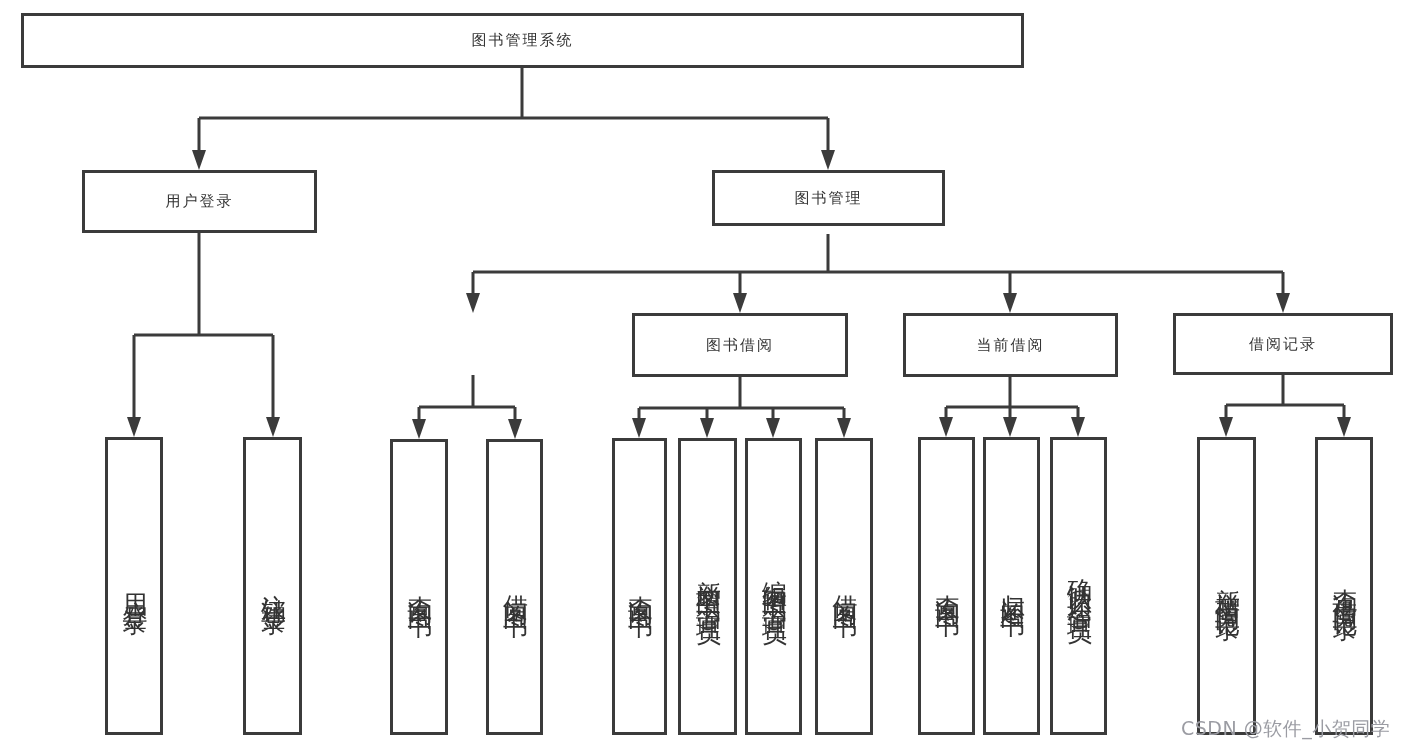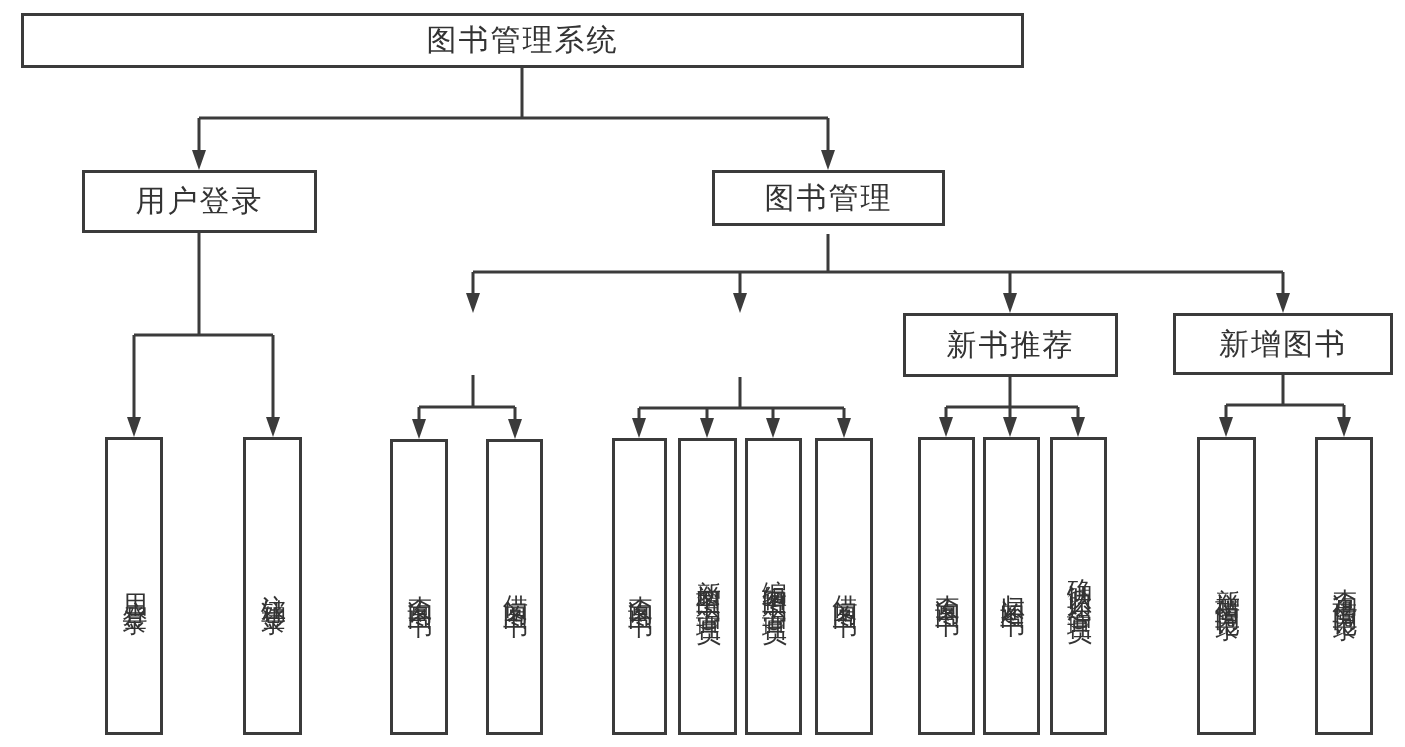--- a/index.html
+++ b/index.html
@@ -24,21 +24,21 @@
     box-sizing:border-box;
     background:#ffffff;
     border:3px solid var(--line);
     color:var(--text);
     display:flex;
     align-items:center;
     justify-content:center;
     z-index:2;
   }
   .hbox{
-    font-size:30px;
+    font-size:15px;
     letter-spacing:2px;
     white-space:nowrap;
   }
   .vbox{
     writing-mode:vertical-rl;
     font-size:25px;
     letter-spacing:6px;
     line-height:1.15;
     text-align:center;
   }
@@ -91,35 +91,37 @@
     <path d="M1283 375 V405 M1226 405 H1344 M1226 405 V422 M1344 405 V422"></path>
     <polygon fill="#3b3b3b" stroke="none" points="1219,417 1233,417 1226,437"></polygon>
     <polygon fill="#3b3b3b" stroke="none" points="1337,417 1351,417 1344,437"></polygon>
   </svg>
 
   <div class="box hbox" style="left:21px;top:13px;width:1003px;height:55px">图书管理系统</div>
 
   <div class="box hbox" style="left:82px;top:170px;width:235px;height:63px">用户登录</div>
   <div class="box hbox" style="left:712px;top:170px;width:233px;height:56px">图书管理</div>
 
-  <div class="box hbox" style="left:903px;top:313px;width:215px;height:64px">新书推荐</div>
-  <div class="box hbox" style="left:1173px;top:313px;width:220px;height:62px">新增图书</div>
+  <div class="box hbox" style="left:632px;top:313px;width:216px;height:64px">图书借阅</div>
+  <div class="box hbox" style="left:903px;top:313px;width:215px;height:64px">当前借阅</div>
+  <div class="box hbox" style="left:1173px;top:313px;width:220px;height:62px">借阅记录</div>
 
   <div class="box vbox" style="left:105px;top:437px;width:58px;height:298px">用户登录</div>
   <div class="box vbox" style="left:243px;top:437px;width:59px;height:298px">注销登录</div>
 
   <div class="box vbox" style="left:390px;top:439px;width:58px;height:296px">查询图书</div>
   <div class="box vbox" style="left:486px;top:439px;width:57px;height:296px">借阅图书</div>
 
   <div class="box vbox" style="left:612px;top:438px;width:55px;height:297px">查询图书</div>
   <div class="box vbox" style="left:678px;top:438px;width:59px;height:297px">新增图书（管理员）</div>
   <div class="box vbox" style="left:745px;top:438px;width:57px;height:297px">编辑图书（管理员）</div>
   <div class="box vbox" style="left:815px;top:438px;width:58px;height:297px">借阅图书</div>
 
   <div class="box vbox" style="left:918px;top:437px;width:57px;height:298px">查询图书</div>
   <div class="box vbox" style="left:983px;top:437px;width:57px;height:298px">归还图书</div>
   <div class="box vbox" style="left:1050px;top:437px;width:57px;height:298px">确认归还（管理员）</div>
 
   <div class="box vbox" style="left:1197px;top:437px;width:59px;height:298px">新增借阅记录</div>
   <div class="box vbox" style="left:1315px;top:437px;width:58px;height:298px">查询借阅记录</div>
 
+  <div class="watermark">CSDN @软件_小贺同学</div>
 
 </div>
 
 </body></html>

